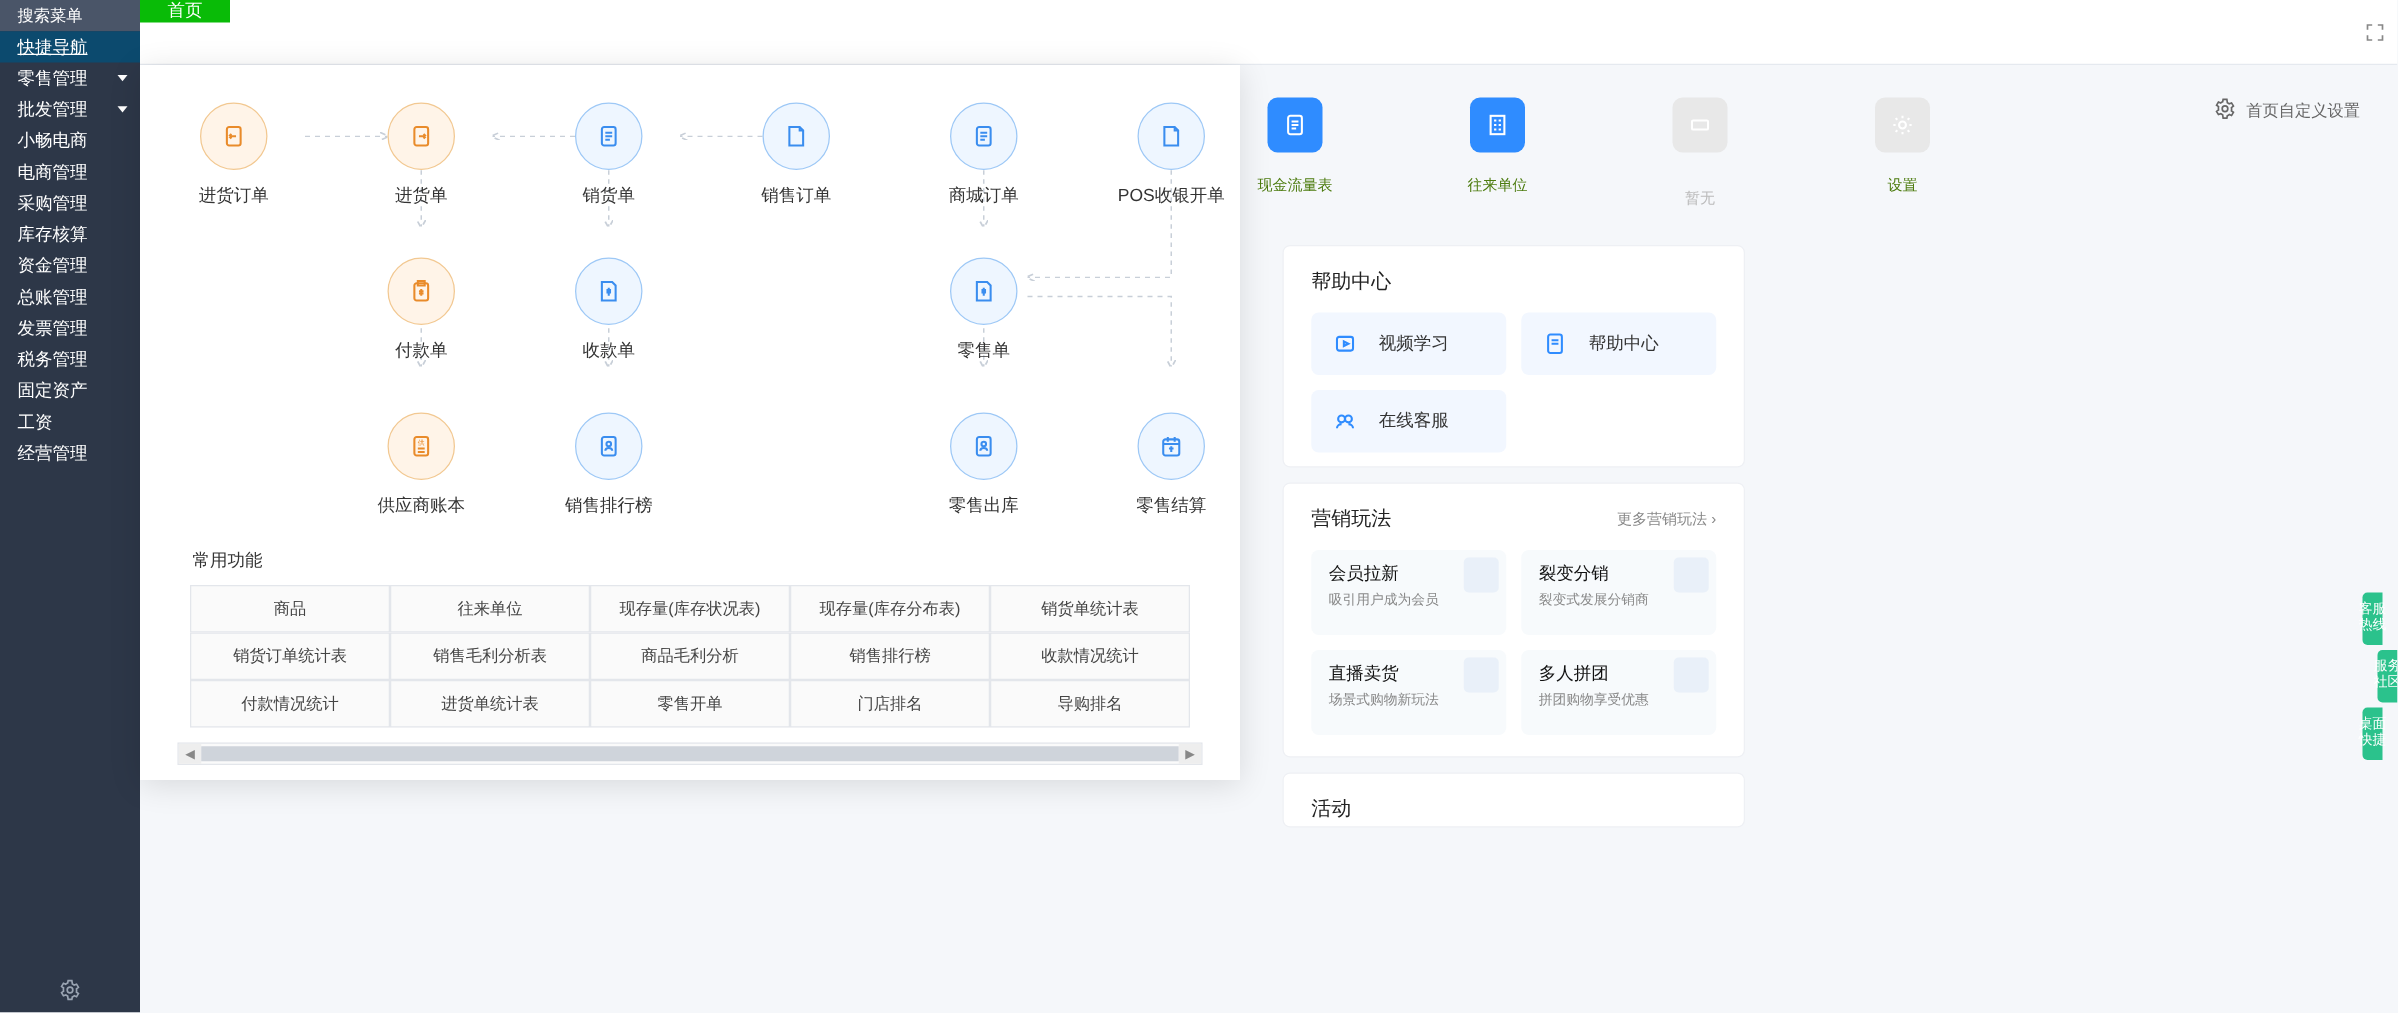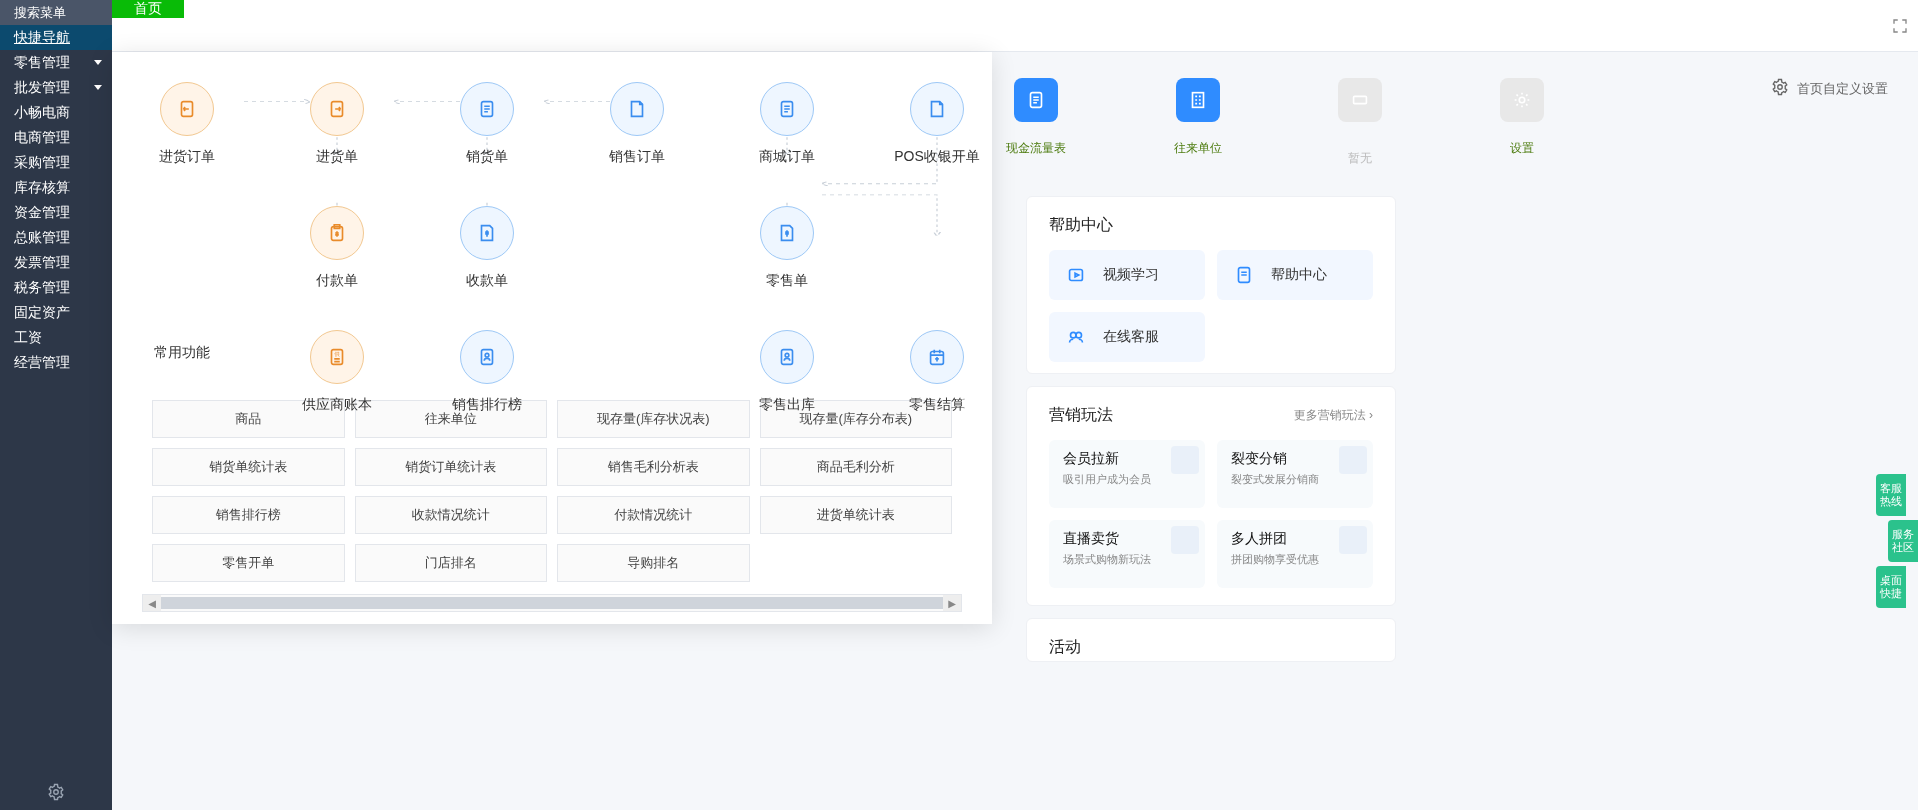--- a/index.html
+++ b/index.html
@@ -30,21 +30,21 @@
 .c-blue  { background: #eef6ff; border: 1px solid #9dc8f6; }
 .c-orange svg { stroke: #e98b2a; }
 .c-blue svg  { stroke: #3a8def; }
 
 
 .arrow-layer { position: absolute; inset: 0; width: 100%; height: 100%; pointer-events: none; }
 .arrow-layer line, .arrow-layer path { stroke: #c8cfd8; stroke-width: 1.2; stroke-dasharray: 4 4; }
 
 
 .common-title { font-size: 14px; color: #333; margin: 6px 0 10px 12px; }
-.common-grid { display: grid; grid-template-columns: repeat(4, 1fr); gap: 10px; padding: 0 10px; margin-top: 28px; }
+.common-grid { display: grid; grid-template-columns: repeat(5, 1fr); padding: 0 10px; }
 .common-btn { height: 38px; background: #fafafa; border: 1px solid #e3e6eb; font-size: 13px; color: #444; display: flex; align-items: center; justify-content: center; cursor: pointer; }
 .mega-scroll { height: 18px; margin-top: 12px; background: #fafafa; border: 1px solid #e3e6eb; position: relative; }
 .mega-scroll .lft, .mega-scroll .rgt { position: absolute; top: 0; bottom: 0; width: 18px; display: flex; align-items: center; justify-content: center; font-size: 10px; color: #888; background: #eee; }
 .mega-scroll .lft { left: 0; }
 .mega-scroll .rgt { right: 0; }
 .mega-scroll .track { position: absolute; left: 18px; right: 18px; top: 2px; bottom: 2px; background: #cfd4db; }
 
 
 .right-icons-row { position: absolute; top: 78px; left: 990px; right: 30px; display: flex; gap: 70px; justify-content: flex-start; }
 .icon-cell { width: 92px; text-align: center; }
@@ -68,21 +68,21 @@
 .mkt-grid { display: grid; grid-template-columns: 1fr 1fr; gap: 12px; }
 .mkt-item { height: 68px; background: #f7fafc; border-radius: 6px; padding: 10px 14px; position: relative; overflow: hidden; cursor: pointer; }
 .mkt-title { font-size: 14px; color: #111; font-weight: 500; }
 .mkt-desc { font-size: 11px; color: #888; margin-top: 4px; }
 .mkt-deco { position: absolute; right: 6px; top: 6px; width: 28px; height: 28px; background: #dfe9f7; border-radius: 4px; opacity: .6; }
 
 .activity-card { top: 618px; left: 1026px; width: 370px; height: 44px; }
 
 
 .float-btns { position: absolute; right: 0; top: 474px; display: flex; flex-direction: column; gap: 4px; }
-.float-btn { width: 30px; height: 42px; background: #2bc28c; color: #fff; font-size: 12px; writing-mode: vertical-rl; text-align: center; display: flex; align-items: center; justify-content: center; border-top-left-radius: 4px; border-bottom-left-radius: 4px; cursor: pointer; line-height: 1.2; padding: 4px 0; }
+.float-btn { width: 16px; height: 42px; background: #2bc28c; color: #fff; font-size: 12px; writing-mode: vertical-rl; text-align: center; display: flex; align-items: center; justify-content: center; border-top-left-radius: 4px; border-bottom-left-radius: 4px; cursor: pointer; line-height: 1.2; padding: 4px 0; font-family: Liberation Mono, monospace; }
 .float-btn.alt { writing-mode: horizontal-tb; height: 42px; font-size: 11px; }
 
 
 .ic { width: 22px; height: 22px; fill: none; stroke: currentColor; stroke-width: 1.8; }
 .ic-sm { width: 18px; height: 18px; fill: none; stroke: currentColor; stroke-width: 1.8; }
 </style>
 </head>
 <body>
 
 <div class="sidebar">

